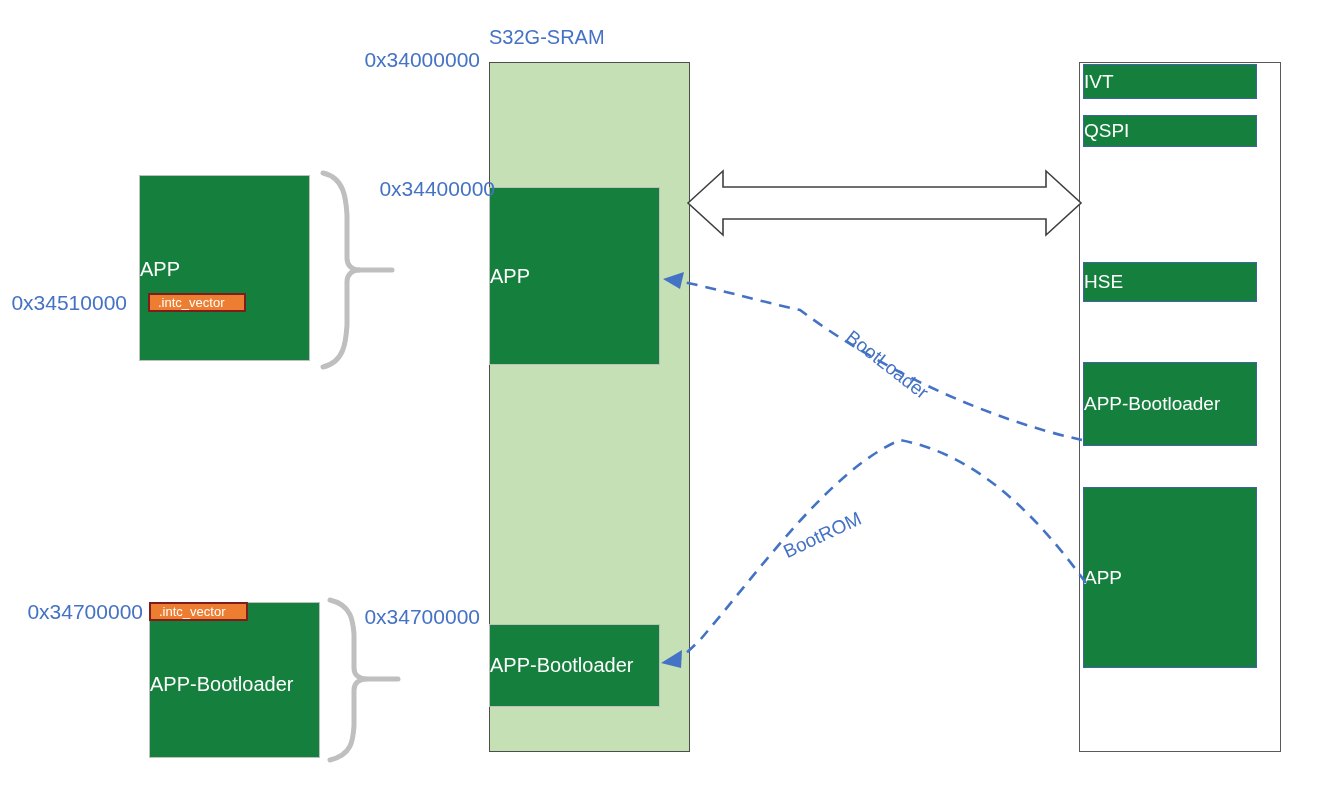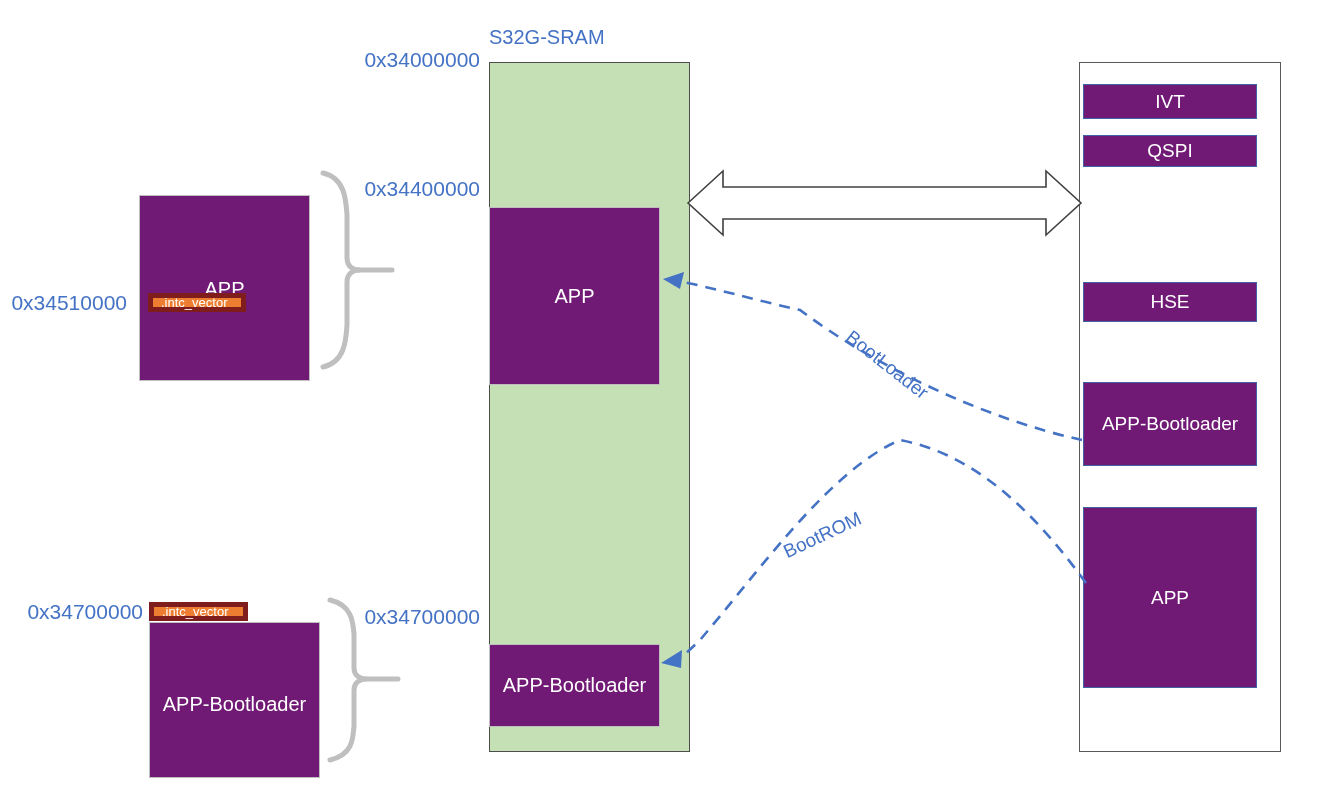--- a/index.html
+++ b/index.html
@@ -23,51 +23,49 @@
   }
   .addr {
     position: absolute;
     color: #4472C4;
     font-size: 21px;
     white-space: nowrap;
   }
   .addr.right { text-align: right; }
   .block {
     position: absolute;
-    background: #701a75;
+    background: #15803d;
     border: 1px solid #bfbfbf;
     color: #ffffff;
     box-sizing: border-box;
     display: flex;
     align-items: center;
-    justify-content: center;
     font-size: 20px;
     white-space: nowrap;
-    margin-top: 20px;
   }
   .block.flash-block {
     border: 1px solid #3f63a5;
     font-size: 19px;
   }
   .sram-col {
     position: absolute;
     background: #C5E0B4;
     border: 1px solid #4d4d4d;
     box-sizing: border-box;
   }
   .flash-outline {
     position: absolute;
     background: #ffffff;
     border: 1px solid #595959;
     box-sizing: border-box;
   }
   .intc {
     position: absolute;
     background: #ED7D31;
-    border: 5px solid #7f1d1d;
+    border: 2px solid #7f1d1d;
     box-sizing: border-box;
     color: #ffffff;
     font-size: 13px;
     display: flex;
     align-items: center;
     padding-left: 8px;
     white-space: nowrap;
   }
   .svg-layer {
     position: absolute;
@@ -119,21 +117,21 @@
   <div class="block" style="left:489px; top:187px; width:171px; height:178px;">
     <span>APP</span>
   </div>
 
   <div class="block" style="left:489px; top:624px; width:171px; height:83px;">
     <span>APP-Bootloader</span>
   </div>
 
   <div class="addr right" style="left:355px; top:48px; width:125px;">0x34000000</div>
 
-  <div class="addr right" style="left:355px; top:177px; width:125px;text-align:right;">0x34400000</div>
+  <div class="addr right" style="left:370px; top:177px; width:125px;text-align:right;">0x34400000</div>
 
   <div class="addr right" style="left:355px; top:605px; width:125px;">0x34700000</div>
 
   <div class="flash-outline" style="left:1079px; top:62px; width:202px; height:690px;"></div>
 
   <div class="block flash-block" style="left:1083px; top:64px; width:174px; height:35px;">
     <span>IVT</span>
   </div>
   <div class="block flash-block" style="left:1083px; top:115px; width:174px; height:32px;">
     <span>QSPI</span>

